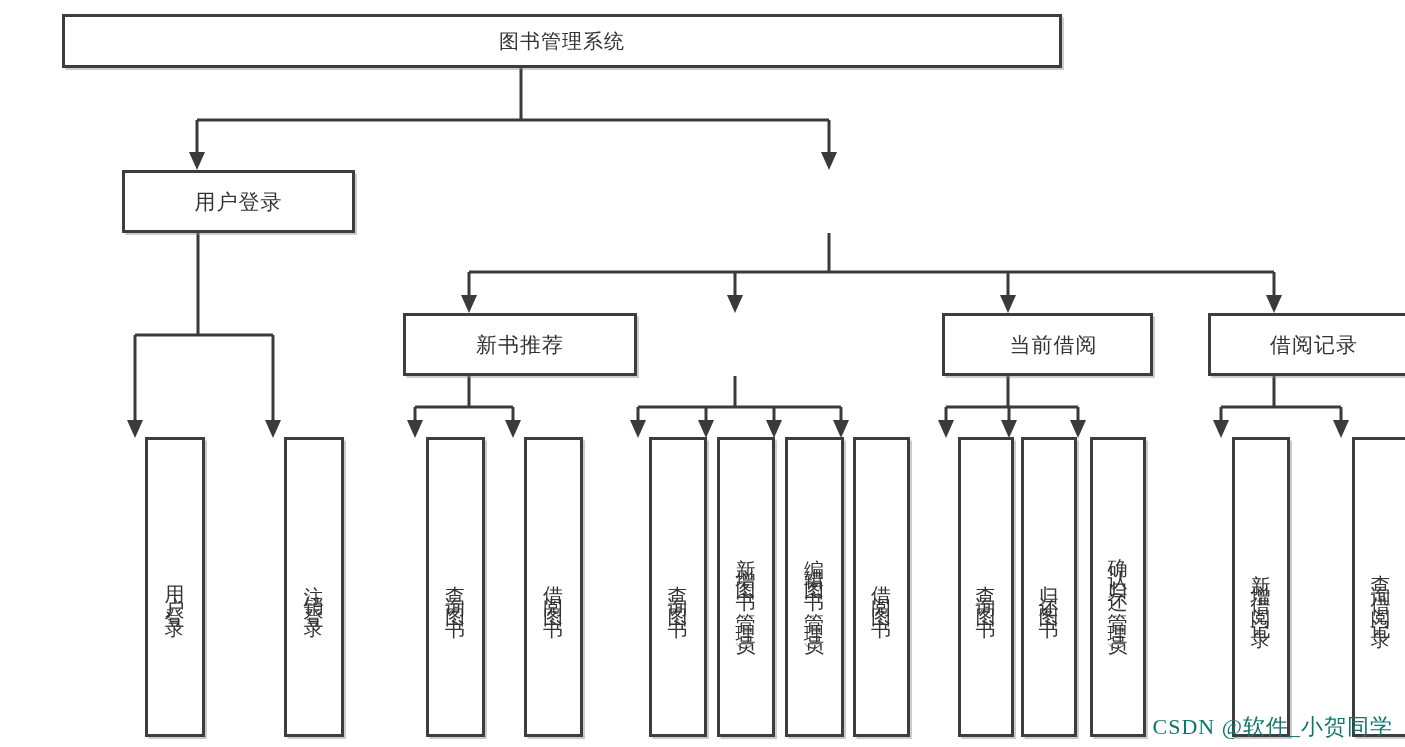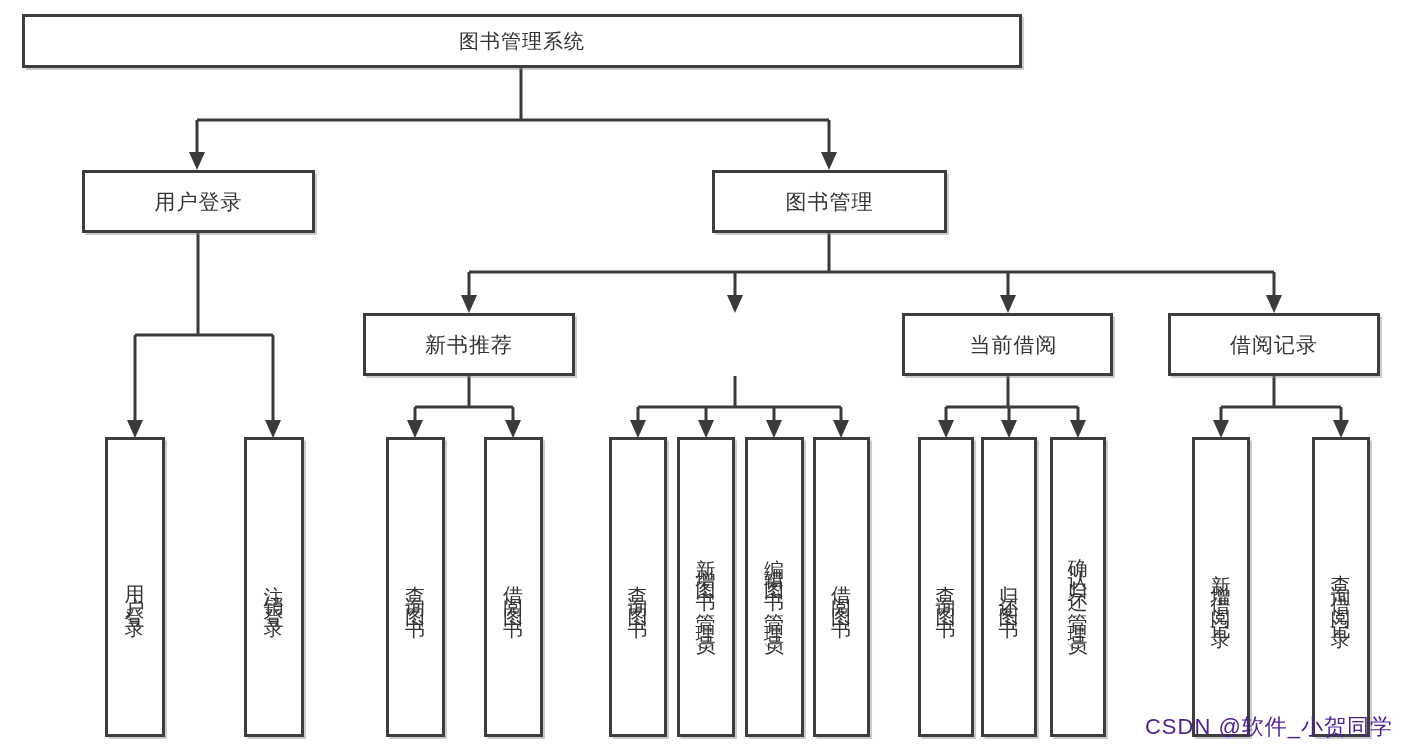--- a/index.html
+++ b/index.html
@@ -6,32 +6,33 @@
   body{font-family:"Liberation Sans",sans-serif;}
   .canvas{
     position:relative;width:1405px;height:747px;background:#ffffff;
     overflow:hidden;color:#333333;
   }
   .connectors{position:absolute;left:0;top:0;width:1405px;height:747px;}
   .box{
     position:absolute;background:#ffffff;border:3px solid #3d3d3d;
     box-sizing:border-box;display:flex;align-items:center;justify-content:center;
     box-shadow:1.5px 1.5px 1px rgba(140,140,150,0.45);
-    font-size:21px;color:#333333;letter-spacing:1px;white-space:nowrap;
+    font-size:21px;color:#333333;letter-spacing:1px;white-space:nowrap;margin-left:40px;
   }
   .root-box{font-size:20px;}
   .leaf{
     writing-mode:vertical-rl;text-orientation:mixed;
     font-size:20px;line-height:1;letter-spacing:11px;
     padding-top:10px;
   }
   .watermark{
     position:absolute;right:12px;top:712px;
-    font-size:22px;color:#4c1d95;letter-spacing:1px;
+    font-size:22px;color:#0f766e;letter-spacing:1px;
     white-space:nowrap;
+    font-family:Liberation Serif, serif;
   }
 </style>
 </head>
 <body>
 
 <div class="canvas">
 
   <svg class="connectors" viewBox="0 0 1405 747" xmlns="http://www.w3.org/2000/svg">
     <g stroke="#3a3a3a" stroke-width="3" fill="#3a3a3a">
 
@@ -84,25 +85,22 @@
     </g>
   </svg>
 
   <div class="box root-box" style="left:22px;top:14px;width:1000px;height:54px;">
     <span>图书管理系统</span>
   </div>
 
   <div class="box" style="left:82px;top:170px;width:233px;height:63px;">
     <span>用户登录</span>
   </div>
-  <div class="box" style="left:712px;top:170px;width:235px;height:63px;">
-    <span>图书管理</span>
-  </div>
 
-  <div class="box" style="left:363px;top:313px;width:212px;height:63px;">
+  <div class="box" style="left:363px;top:313px;width:234px;height:63px;">
     <span>新书推荐</span>
   </div>
   <div class="box" style="left:902px;top:313px;width:211px;height:63px;padding-left:12px;">
     <span>当前借阅</span>
   </div>
   <div class="box" style="left:1168px;top:313px;width:212px;height:63px;">
     <span>借阅记录</span>
   </div>
 
   <div class="box leaf" style="left:105px;top:437px;width:60px;height:300px;">

